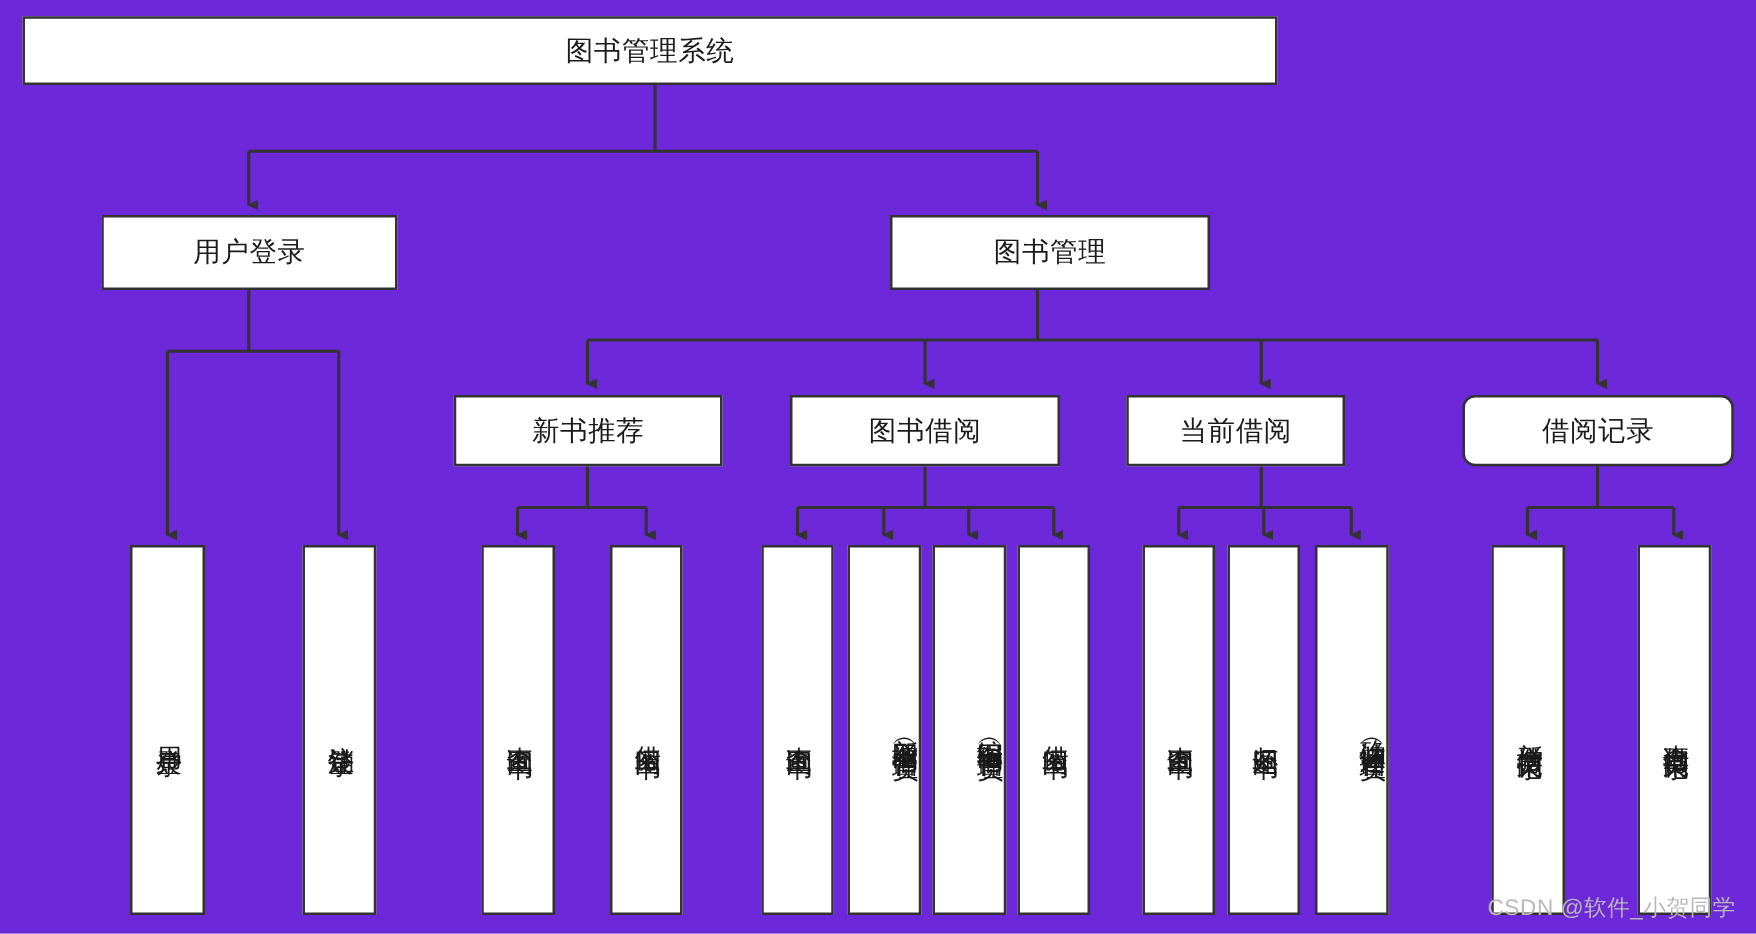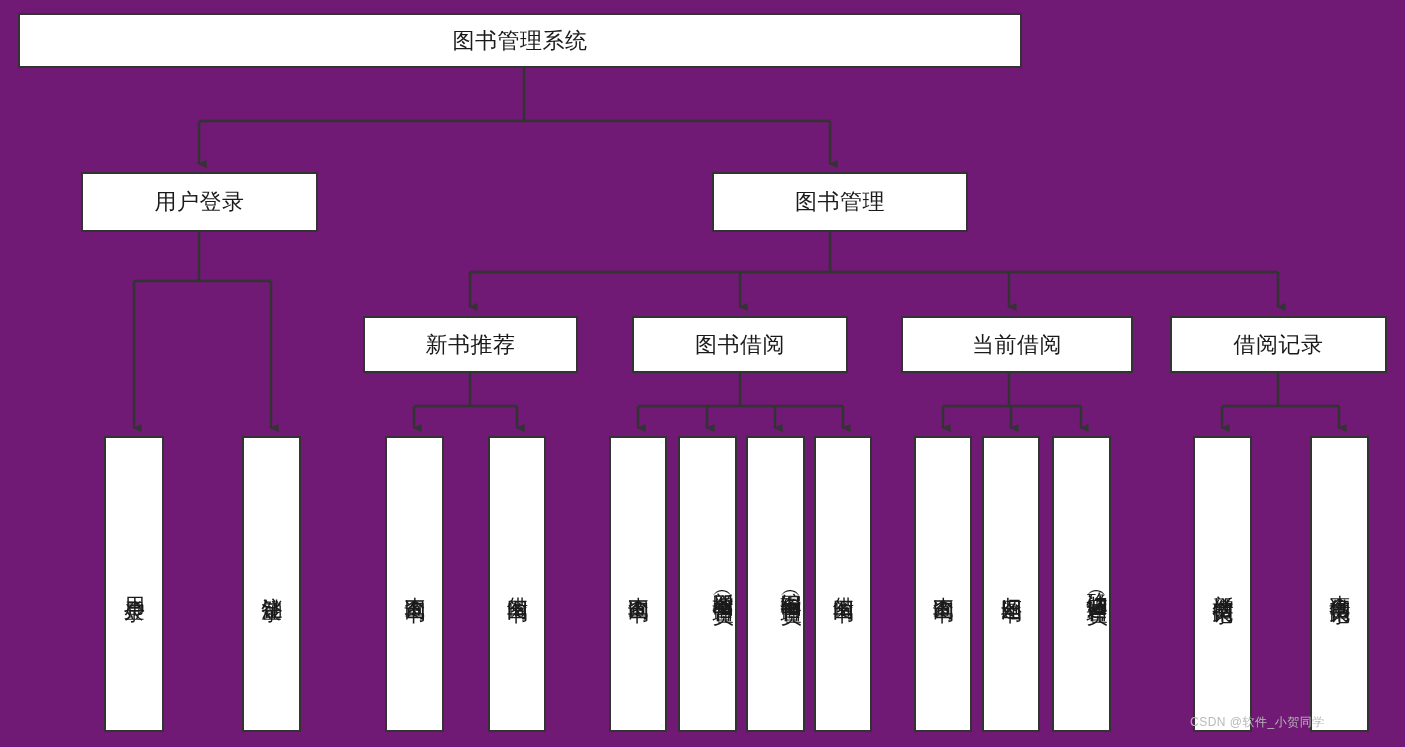--- a/index.html
+++ b/index.html
@@ -7,21 +7,21 @@
     padding: 0;
     background: #ffffff;
   }
   body {
     font-family: "Liberation Sans", "DejaVu Sans", sans-serif;
   }
   #canvas {
     position: relative;
     width: 1405px;
     height: 747px;
-    background: #701a75;
+    background: #6d28d9;
     overflow: hidden;
   }
   #edges {
     position: absolute;
     left: 0;
     top: 0;
     width: 1405px;
     height: 747px;
     pointer-events: none;
   }
@@ -52,21 +52,21 @@
     justify-content: center;
   }
   .node.v.top {
     align-items: flex-start;
   }
   .node.v.mid {
     align-items: center;
   }
   .watermark {
     position: absolute;
-    font-size: 12px;
+    font-size: 18px;
     color: #b9b9b9;
     white-space: nowrap;
     letter-spacing: 0.5px;
   }
 </style>
 </head>
 <body>
 
 <div id="canvas">
 
@@ -120,22 +120,22 @@
     </g>
   </svg>
 
   <div class="node h" style="left:18px; top:13px; width:1004px; height:55px;">图书管理系统</div>
 
   <div class="node h" style="left:81px; top:172px; width:237px; height:60px;">用户登录</div>
   <div class="node h" style="left:712px; top:172px; width:256px; height:60px;">图书管理</div>
 
   <div class="node h" style="left:632px; top:316px; width:216px; height:57px;">图书借阅</div>
   <div class="node h" style="left:363px; top:316px; width:215px; height:57px;">新书推荐</div>
-  <div class="node h" style="left:901px; top:316px; width:232px; height:57px;">当前借阅</div>
-  <div class="node h" style="left:1170px; top:316px; width:217px; height:57px;">借阅记录</div>
+  <div class="node h" style="left:901px; top:316px; width:175px; height:57px;">当前借阅</div>
+  <div class="node h" style="left:1170px; top:316px; width:217px; height:57px;border-radius:10px;">借阅记录</div>
 
   <div class="node v mid" style="left:104px; top:436px; width:60px; height:296px;">用户登录</div>
   <div class="node v mid" style="left:242px; top:436px; width:59px; height:296px;">注销登录</div>
 
   <div class="node v mid" style="left:385px; top:436px; width:59px; height:296px;">查询图书</div>
   <div class="node v mid" style="left:488px; top:436px; width:58px; height:296px;">借阅图书</div>
 
   <div class="node v mid" style="left:609px; top:436px; width:58px; height:296px;">查询图书</div>
   <div class="node v top" style="left:678px; top:436px; width:59px; height:296px;">新增图书（管理员）</div>
   <div class="node v top" style="left:746px; top:436px; width:59px; height:296px;">编辑图书（管理员）</div>

